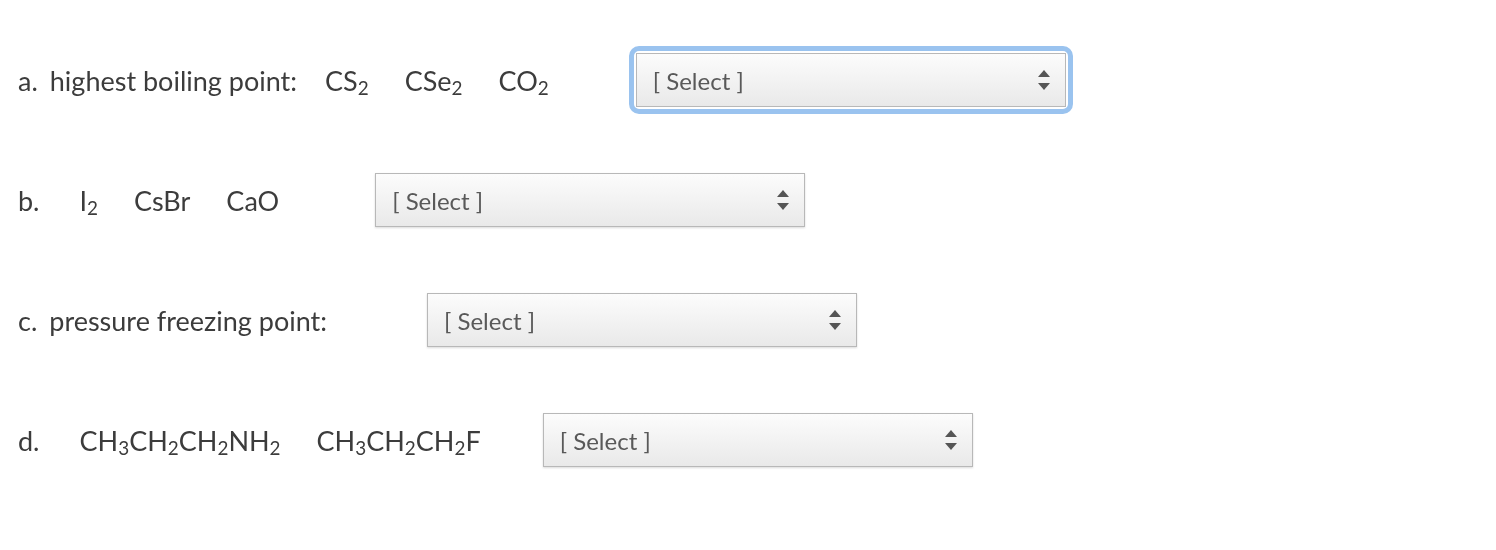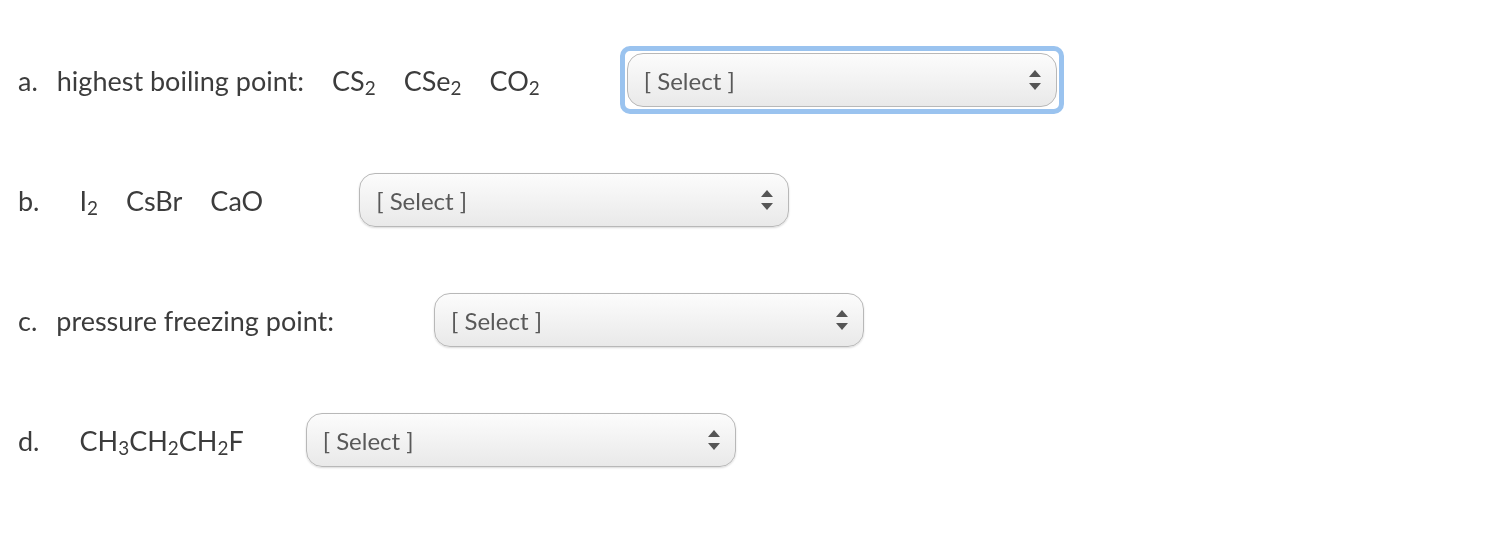--- a/index.html
+++ b/index.html
@@ -27,47 +27,47 @@
     font-size: 27px;
     color: #3c3c3c;
     flex-wrap: nowrap;
   }
   .letter {
     margin-right: 12px;
     white-space: nowrap;
   }
   .label {
     white-space: nowrap;
-    margin-left: 7px;
   }
   .formulas {
     display: flex;
     align-items: baseline;
     margin-left: 28px;
+    gap: 8px;
   }
   .formula {
     white-space: nowrap;
     margin-right: 28px;
   }
   .formula:last-child { margin-right: 0; }
   sub {
     font-size: 0.7em;
     line-height: 0;
     vertical-align: baseline;
     position: relative;
     bottom: -0.25em;
   }
 
   
   .select {
     position: relative;
     width: 430px;
     height: 54px;
     border: 1px solid #b8b8b8;
-    border-radius: 16px;
+    border-radius: 0;
     background: linear-gradient(to bottom, #fcfcfc 0%, #e9e9e9 100%);
     box-shadow: 0 1px 2px rgba(0,0,0,0.15);
     display: flex;
     align-items: center;
     padding: 0 56px 0 16px;
     box-sizing: border-box;
     font-size: 24px;
     color: #595959;
     cursor: pointer;
   }
@@ -173,20 +173,21 @@
           <span class="caret"></span>
         </div>
       </span>
     </div>
   </div>
 
   <div class="row row-d">
     <div class="prompt">
       <span class="letter">d.</span>
       <span class="formulas">
+        <span class="formula">CH<sub>3</sub>CH<sub>2</sub>CH<sub>2</sub>NH<sub>2</sub></span>
         <span class="formula">CH<sub>3</sub>CH<sub>2</sub>CH<sub>2</sub>F</span>
       </span>
     </div>
     <div class="select-slot">
       <span class="nowrap">
         <div class="select">
           <span>[ Select ]</span>
           <span class="caret"></span>
         </div>
       </span>

